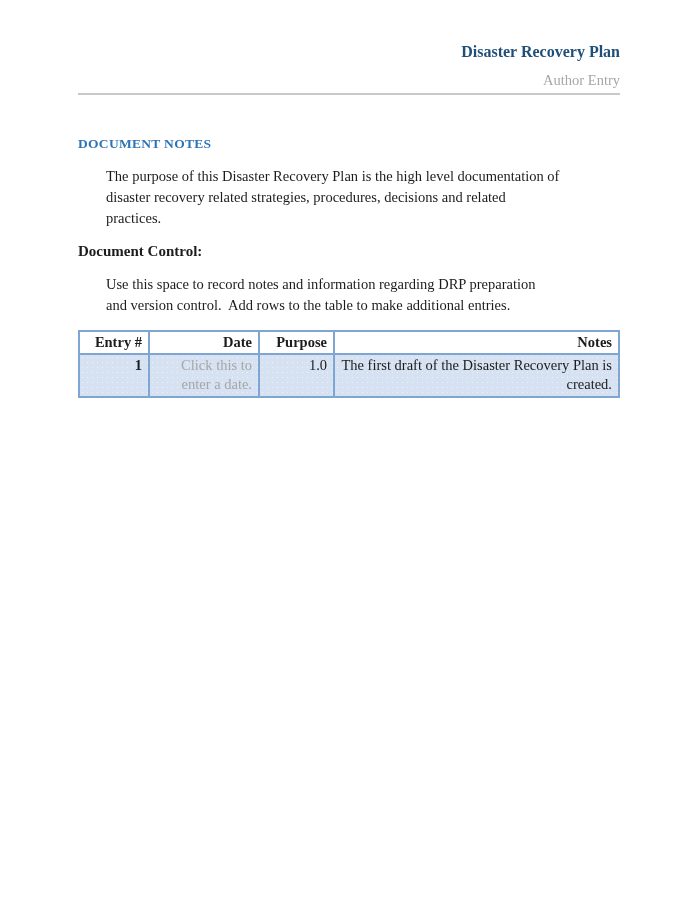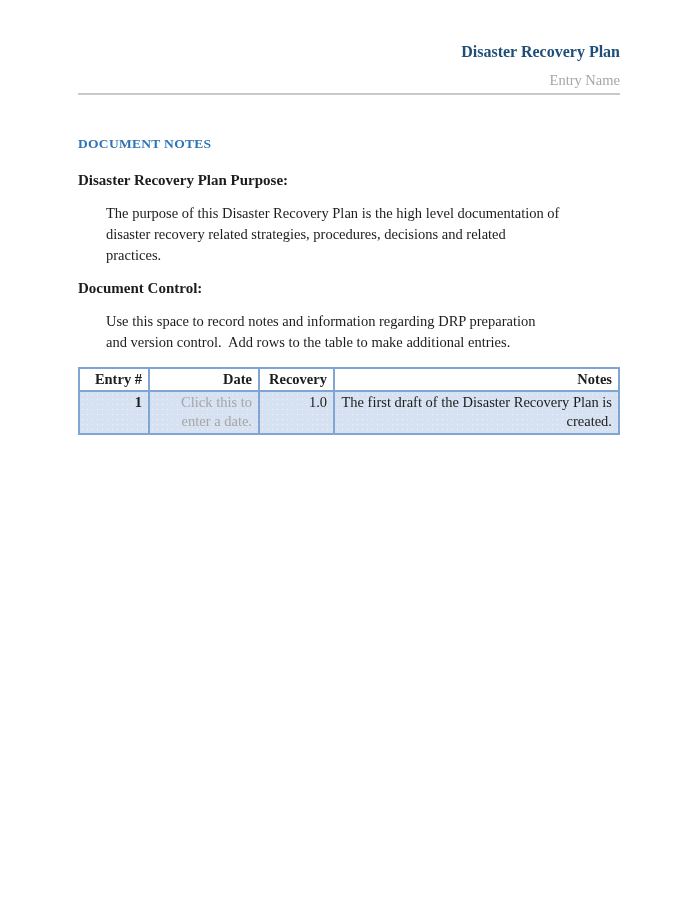--- a/index.html
+++ b/index.html
@@ -109,47 +109,46 @@
   .doc-footer b { font-weight: bold; }
 </style>
 </head>
 <body>
 
 <div class="page">
   <div class="content">
 
     <div class="doc-header">
       <div class="doc-title">Disaster Recovery Plan</div>
-      <div class="doc-author">Entry Name</div>
+      <div class="doc-author">Author Entry</div>
     </div>
     <hr class="header-rule">
 
     <div class="section-heading">DOCUMENT NOTES</div>
 
-    <div class="sub-heading">Disaster Recovery Plan Purpose:</div>
     <div class="body-para">The purpose of this Disaster Recovery Plan is the high level documentation of
 disaster recovery related strategies, procedures, decisions and related
 practices.</div>
 
     <div class="sub-heading control">Document Control:</div>
     <div class="body-para">Use this space to record notes and information regarding DRP preparation
 and version control.  Add rows to the table to make additional entries.</div>
 
     <table class="doc-table">
       <colgroup>
         <col class="c-entry">
         <col class="c-date">
         <col class="c-version">
         <col class="c-notes">
       </colgroup>
       <thead>
         <tr>
           <th>Entry #</th>
           <th>Date</th>
-          <th>Recovery</th>
+          <th>Purpose</th>
           <th>Notes</th>
         </tr>
       </thead>
       <tbody>
         <tr>
           <td class="cell-entry">1</td>
           <td class="cell-date">Click this to enter a date.</td>
           <td class="cell-version">1.0</td>
           <td class="cell-notes">The first draft of the Disaster Recovery Plan is created.</td>
         </tr>

